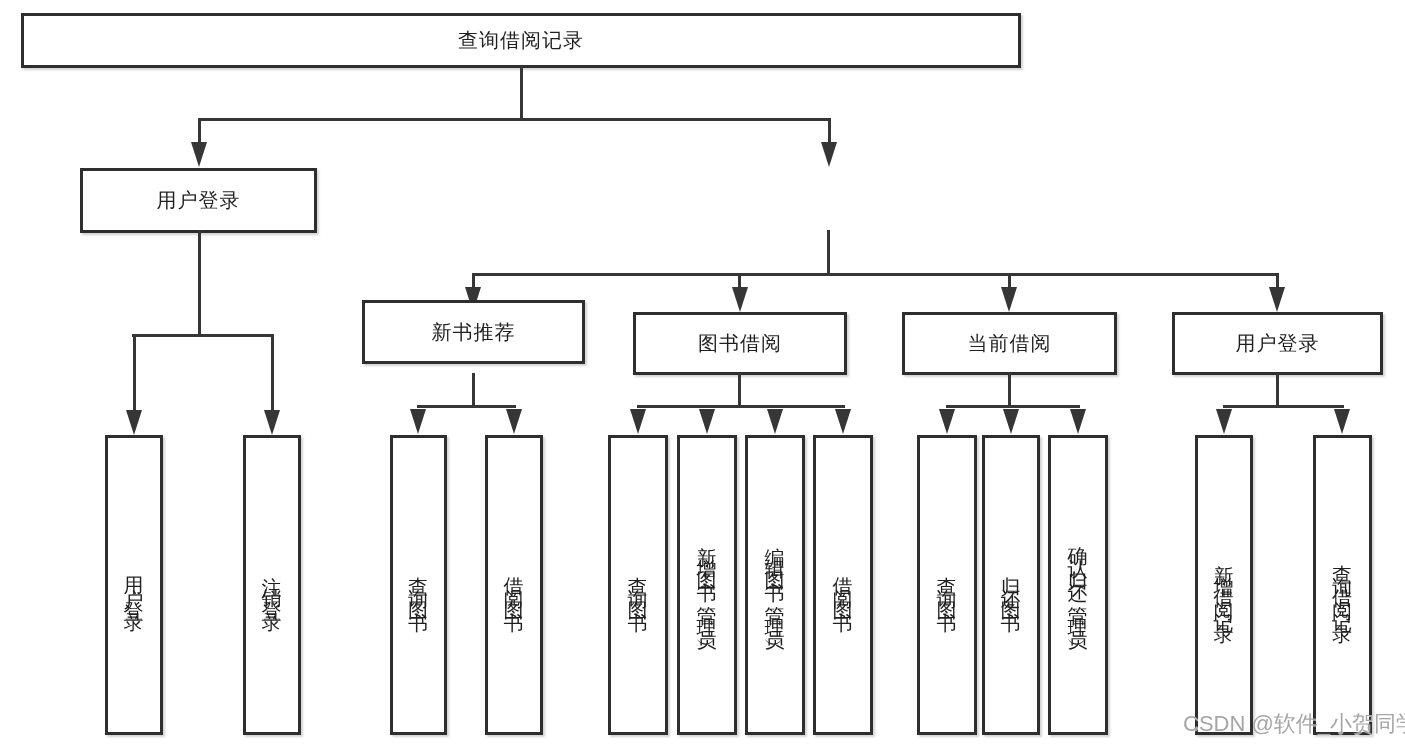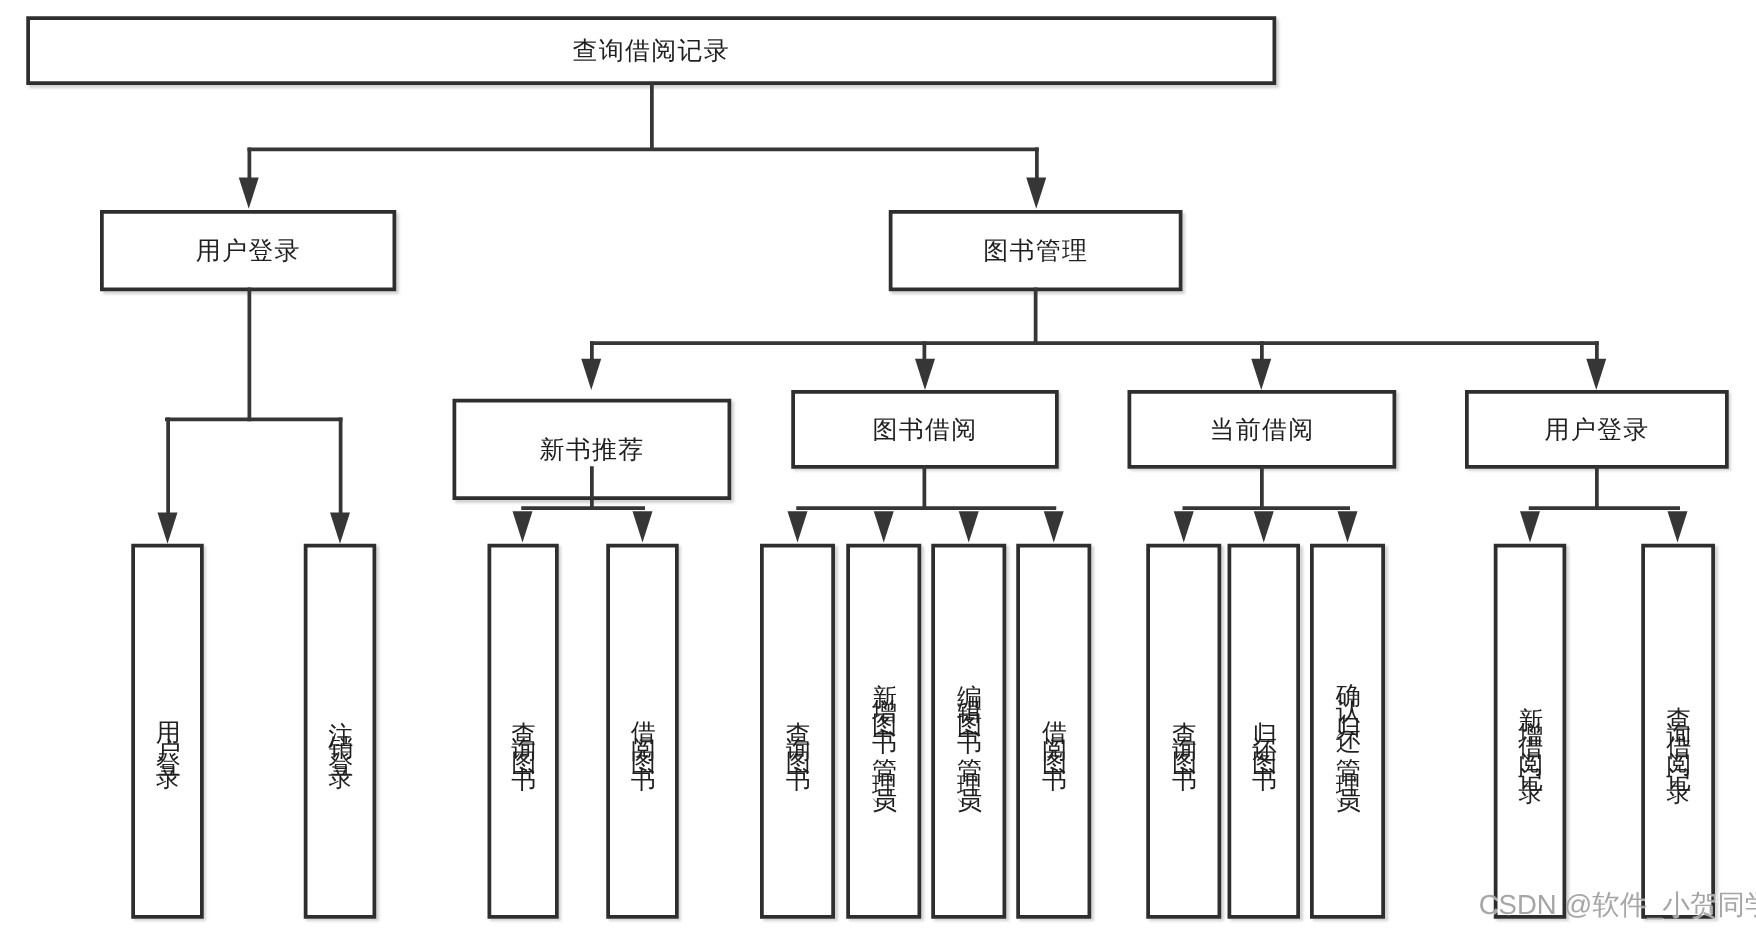--- a/index.html
+++ b/index.html
@@ -75,43 +75,40 @@
   <div class="vline" style="left:520px;top:66px;height:54px"></div>
   <div class="hline" style="left:198px;top:118px;width:633px"></div>
   <div class="vline" style="left:198px;top:118px;height:27px"></div>
   <div class="arrow" style="left:191px;top:142px"></div>
   <div class="vline" style="left:828px;top:118px;height:27px"></div>
   <div class="arrow" style="left:821px;top:142px"></div>
 
   <div class="box" style="left:80px;top:168px;width:237px;height:65px">
     <span class="hlabel">用户登录</span>
   </div>
-  <div class="box" style="left:711px;top:168px;width:235px;height:65px">
-    <span class="hlabel">图书管理</span>
-  </div>
 
   <div class="vline" style="left:198px;top:230px;height:107px"></div>
   <div class="hline" style="left:132px;top:334px;width:142px"></div>
   <div class="vline" style="left:133px;top:334px;height:78px"></div>
   <div class="arrow" style="left:126px;top:410px"></div>
   <div class="vline" style="left:271px;top:334px;height:78px"></div>
   <div class="arrow" style="left:264px;top:410px"></div>
 
   <div class="vline" style="left:827px;top:230px;height:46px"></div>
   <div class="hline" style="left:472px;top:273px;width:807px"></div>
   <div class="vline" style="left:472px;top:273px;height:15px"></div>
   <div class="arrow" style="left:465px;top:287px"></div>
   <div class="vline" style="left:738px;top:273px;height:15px"></div>
   <div class="arrow" style="left:732px;top:287px"></div>
   <div class="vline" style="left:1008px;top:273px;height:15px"></div>
   <div class="arrow" style="left:1001px;top:287px"></div>
   <div class="vline" style="left:1276px;top:273px;height:15px"></div>
   <div class="arrow" style="left:1269px;top:287px"></div>
 
-  <div class="box" style="left:362px;top:319px;width:223px;height:81px">
+  <div class="box" style="left:362px;top:300px;width:223px;height:64px">
     <span class="hlabel">新书推荐</span>
   </div>
   <div class="box" style="left:633px;top:312px;width:214px;height:63px">
     <span class="hlabel">图书借阅</span>
   </div>
   <div class="box" style="left:902px;top:312px;width:215px;height:63px">
     <span class="hlabel">当前借阅</span>
   </div>
   <div class="box" style="left:1172px;top:312px;width:211px;height:63px">
     <span class="hlabel">用户登录</span>

